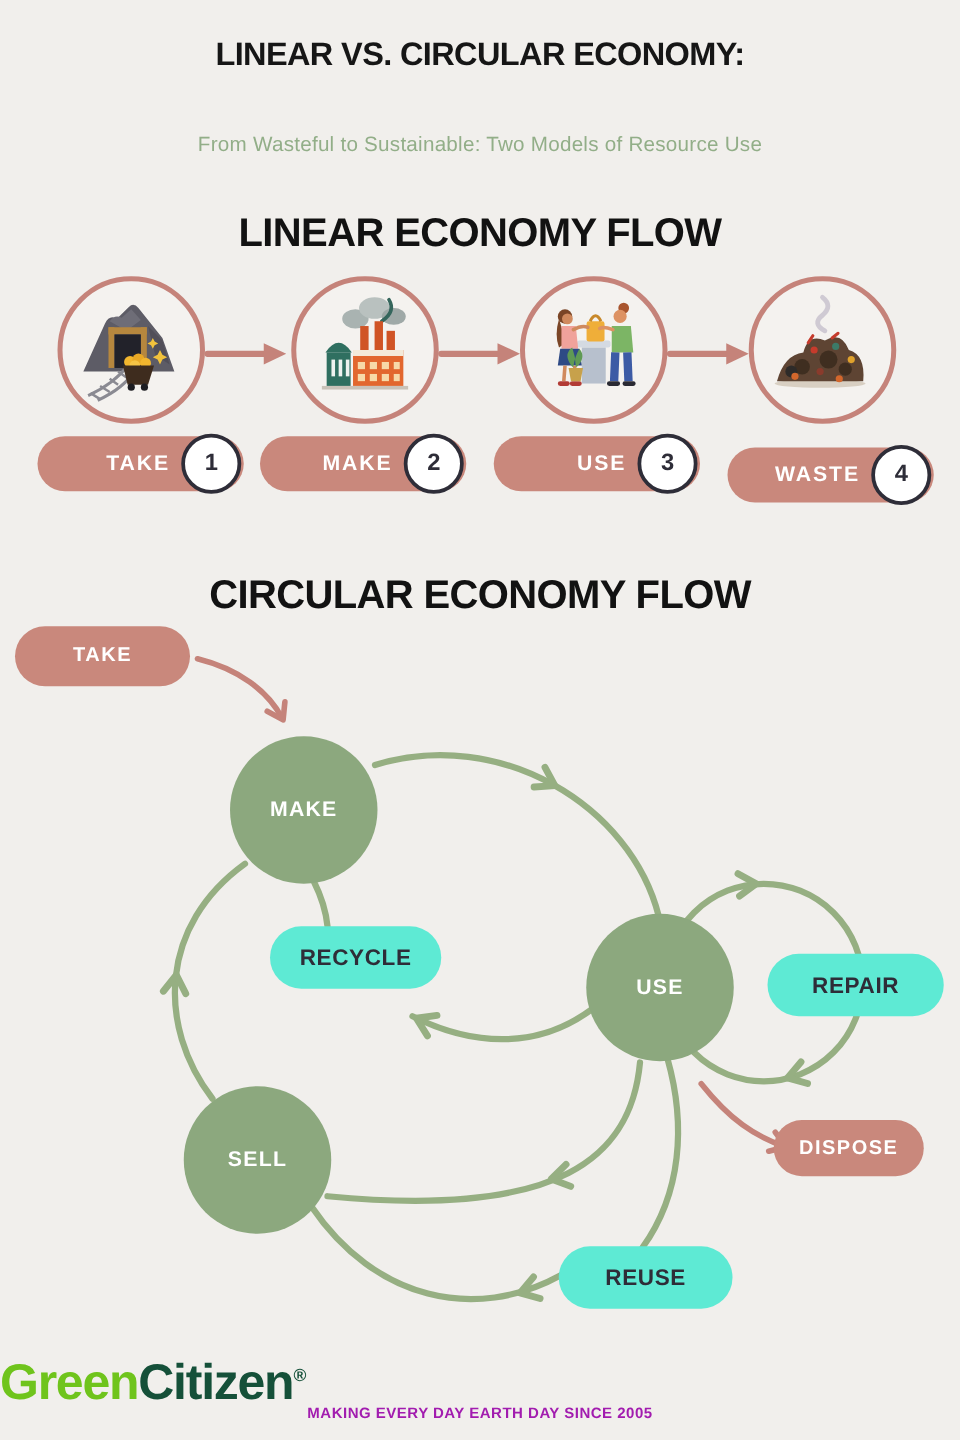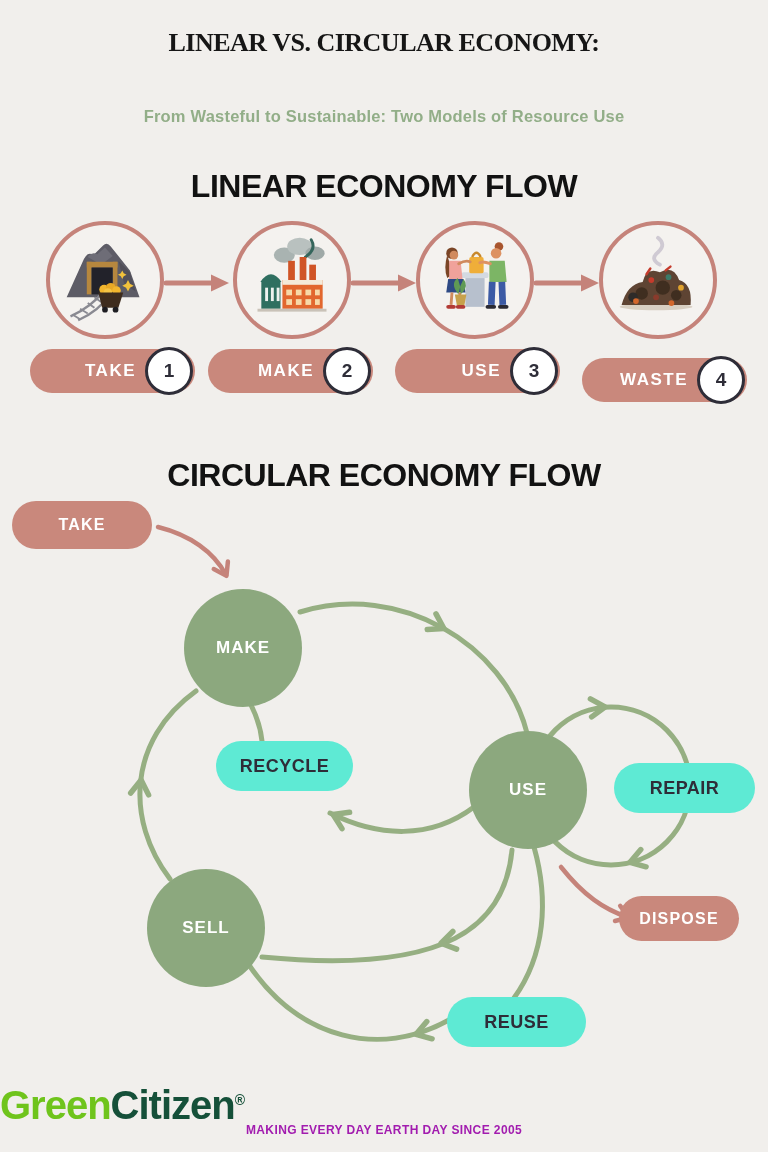--- a/index.html
+++ b/index.html
@@ -1,19 +1,19 @@
 <!DOCTYPE html>
 <html><head>
 <meta charset="utf-8">
 <style>
   html,body{margin:0;padding:0;}
   .page{position:relative;width:768px;height:1152px;background:#f1efec;overflow:hidden;
         font-family:"Liberation Sans", sans-serif;}
-  .center-text{position:absolute;left:0;width:768px;text-align:center;font-weight:bold;}
-  .title{font-size:26px;font-weight:bold;letter-spacing:-0.5px;color:#161616;font-family:Liberation Serif, serif;}
+  .center-text{position:absolute;left:0;width:768px;text-align:center;}
+  .title{font-size:26px;font-weight:bold;letter-spacing:-0.5px;color:#161616;}
   .subtitle{font-size:16.5px;color:#92ae88;letter-spacing:0.2px;}
   .section-heading{font-size:32px;font-weight:bold;letter-spacing:-0.5px;color:#121212;}
 
   
   .lin-circle{position:absolute;width:110px;height:110px;border:4px solid #c5837a;border-radius:50%;
               background:#f4f2ef;display:flex;align-items:center;justify-content:center;}
   .lin-arrow{position:absolute;width:68px;height:22px;}
   .lin-pill{position:absolute;height:44px;width:165px;background:#c9887c;border-radius:22px;
             display:flex;align-items:center;justify-content:flex-end;padding-right:2px;box-sizing:border-box;}
   .lin-pill .lbl{color:#ffffff;font-weight:bold;font-size:17px;letter-spacing:1.5px;margin-right:9px;}

